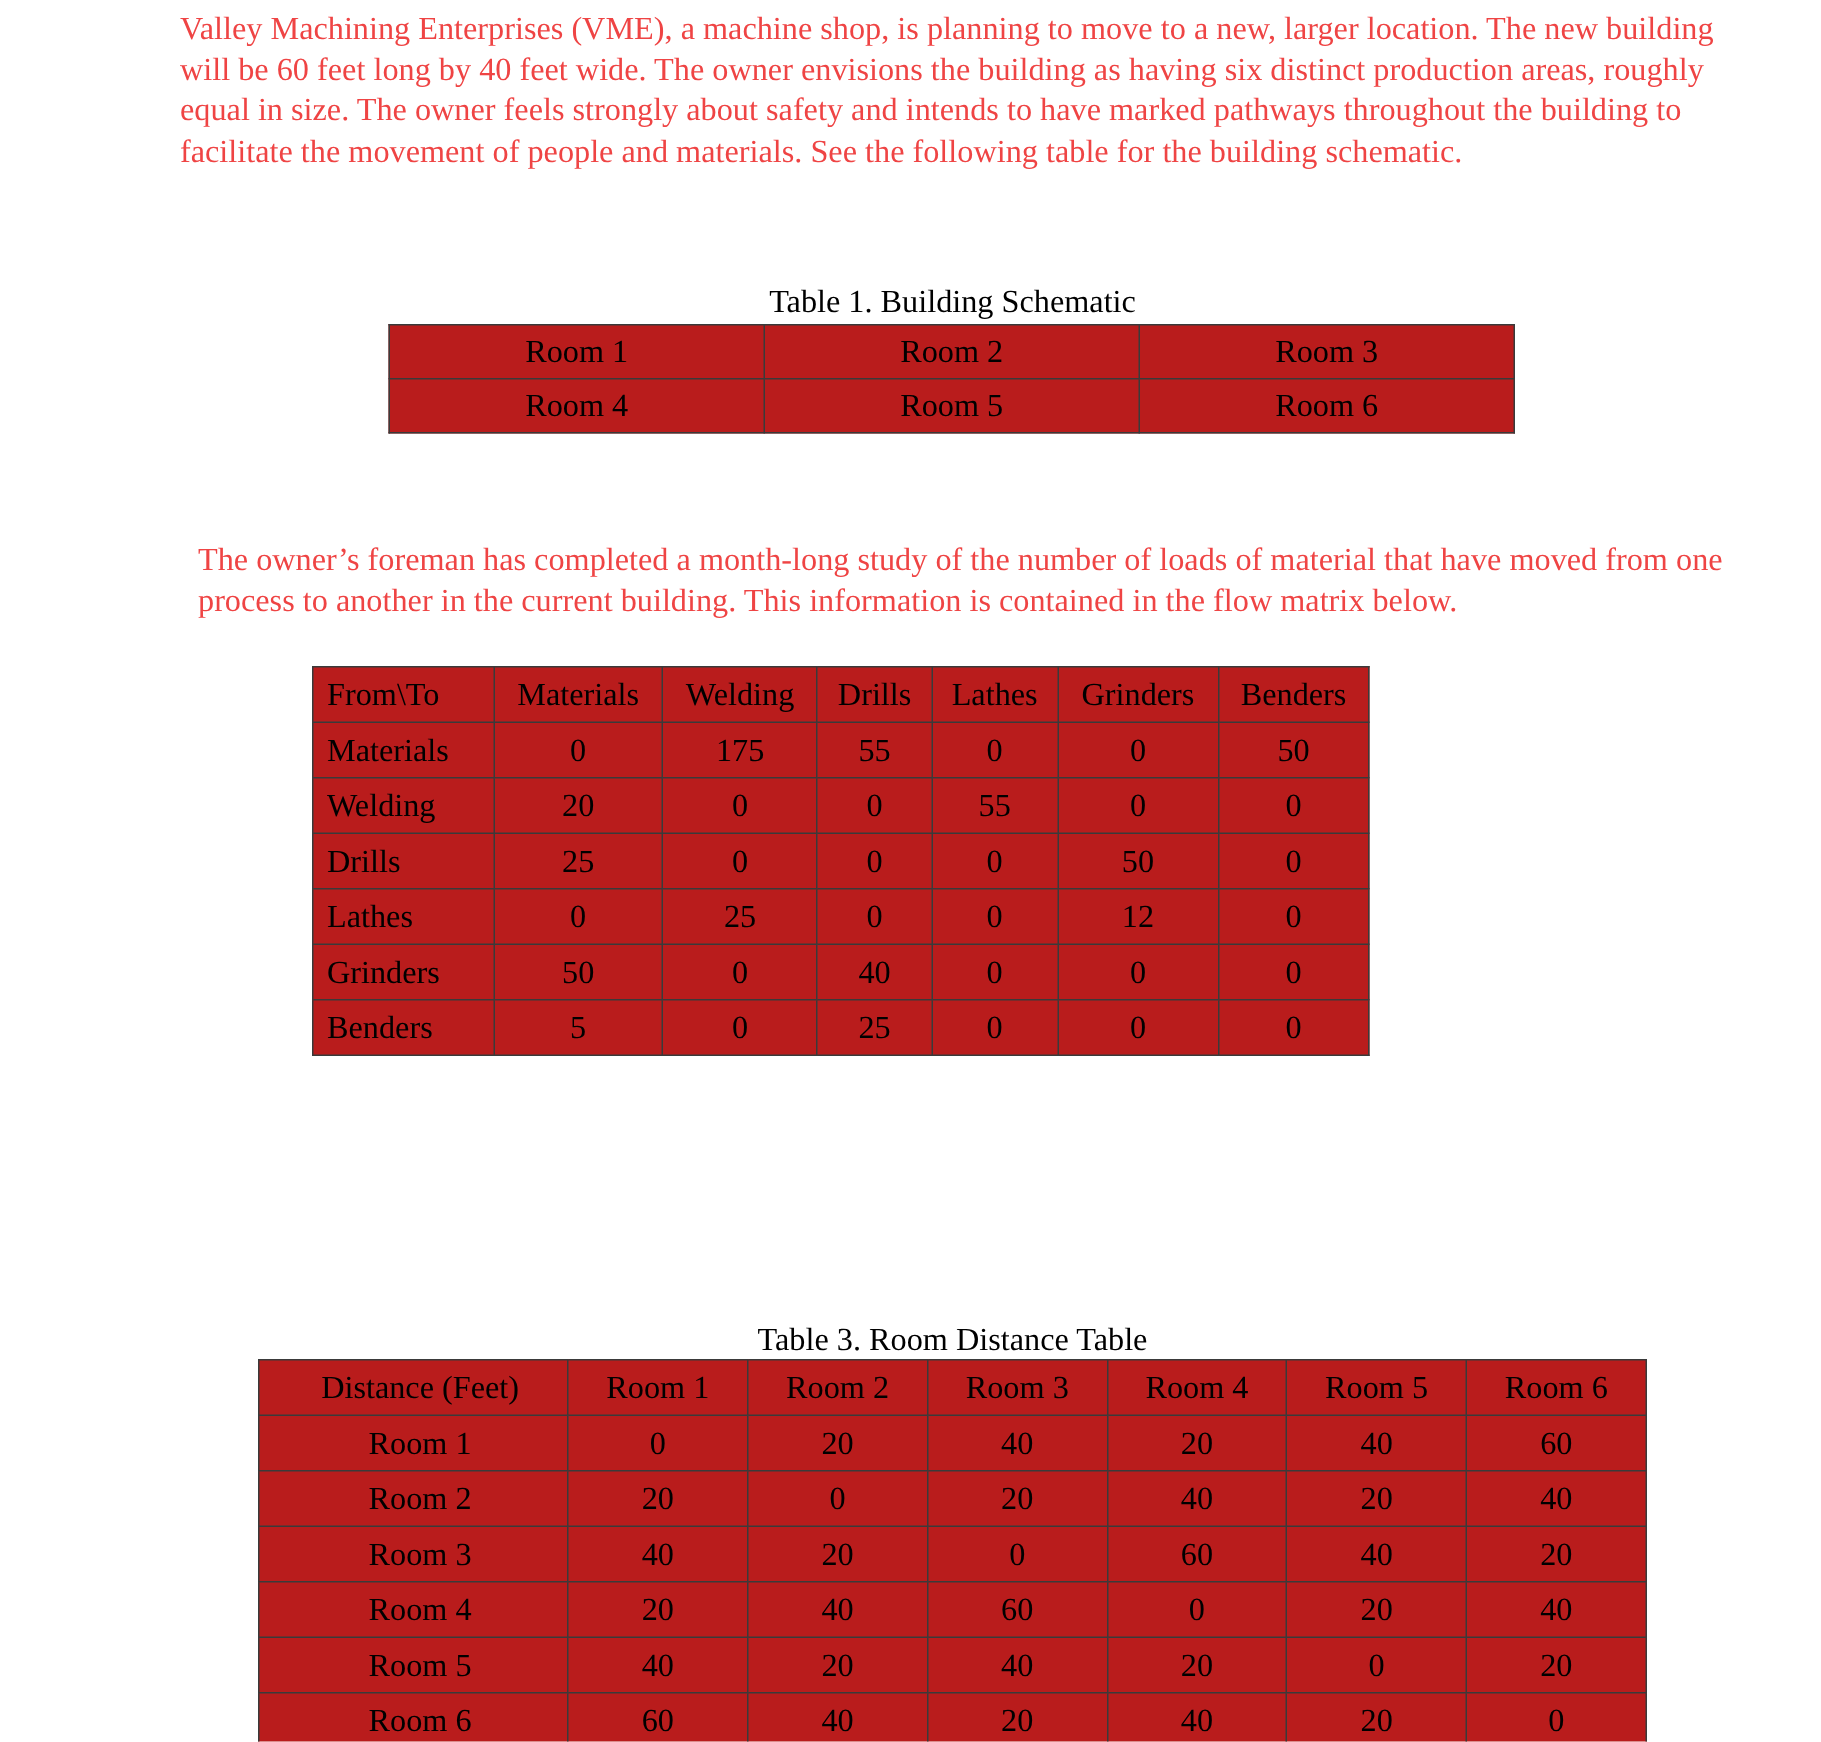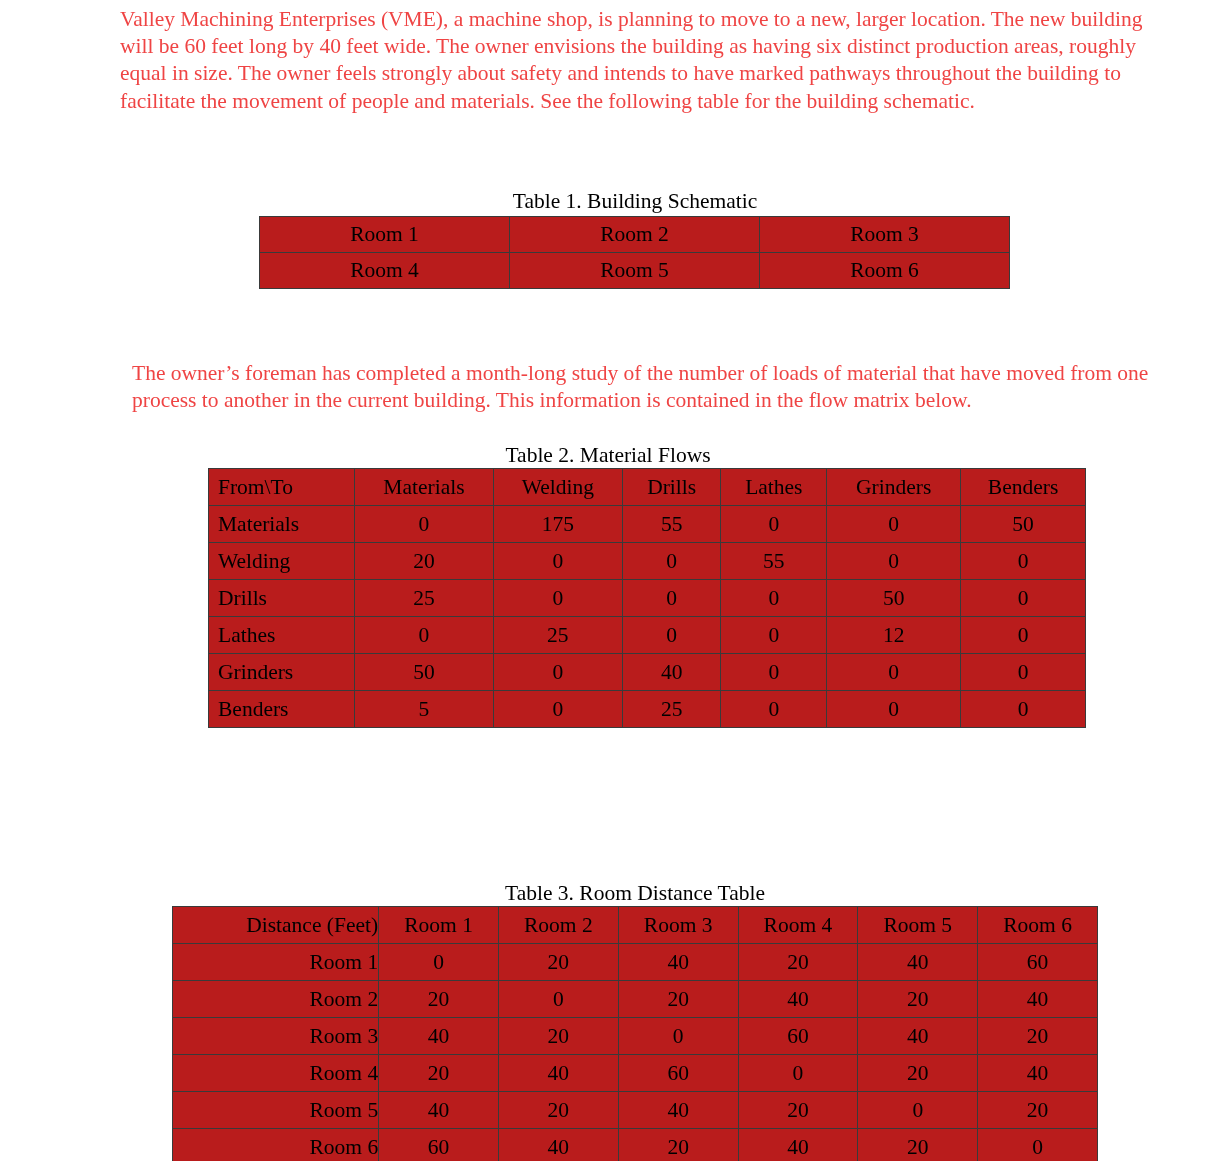--- a/index.html
+++ b/index.html
@@ -57,38 +57,38 @@
     vertical-align: middle;
     text-align: center;
     white-space: nowrap;
   }
 
   
   #table-1 { left: 259px; top: 216px; width: 751px; }
   #table-1 td { height: 35px; }
 
   
-  #table-2 { left: 208px; top: 468px; width: 878px; }
+  #table-2 { left: 208px; top: 444px; width: 705px; }
   #table-2 td.rowhead, #table-2 th.colhead-first {
     text-align: left;
     padding-left: 9px;
   }
   #table-2 .c0 { width: 135px; }
   #table-2 .c1 { width: 137px; }
   #table-2 .c2 { width: 127px; }
   #table-2 .c3 { width: 97px; }
   #table-2 .c4 { width: 104px; }
   #table-2 .c5 { width: 132px; }
   #table-2 .c6 { width: 123px; }
   #table-2 td, #table-2 th { height: 36px; }
 
   
   #table-3 { left: 172px; top: 906px; width: 926px; }
   #table-3 td.rowhead, #table-3 th.colhead-first {
-    text-align: right;
+    text-align: center;
     padding-left: 9px;
   }
   #table-3 .d0 { width: 199px; }
   #table-3 .dn { width: 121px; }
   #table-3 td, #table-3 th { height: 36px; }
 </style>
 </head>
 <body>
 
 <div class="page">

